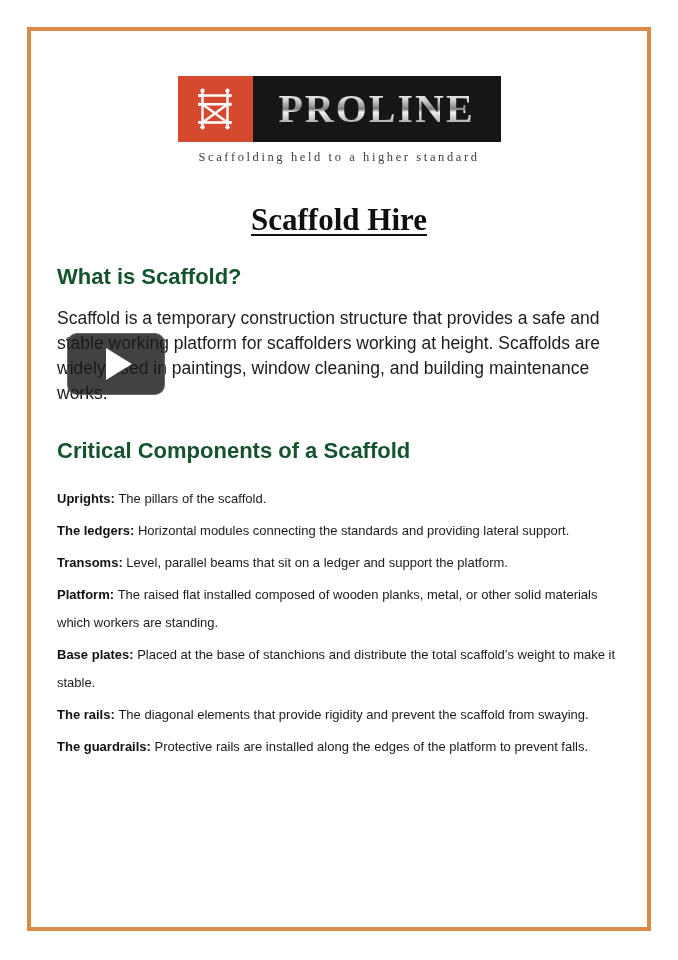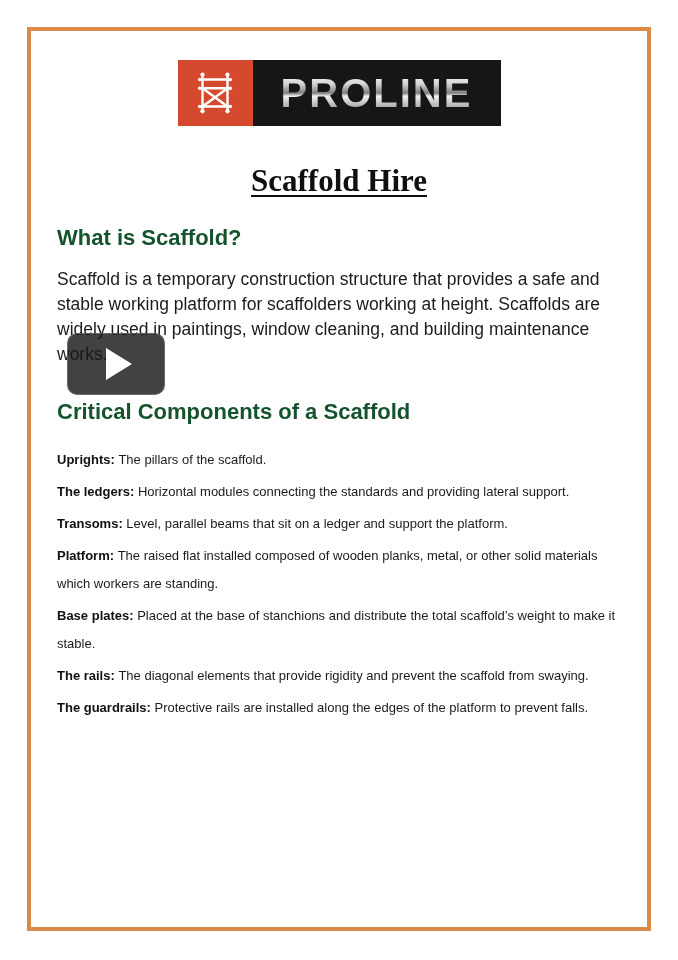--- a/index.html
+++ b/index.html
@@ -15,21 +15,21 @@
     position:absolute;
     left:27px; top:27px;
     width:624px; height:904px;
     box-sizing:border-box;
     border:4px solid #DC8A48;
     background:#ffffff;
   }
   .inner { padding:29px 26px 0 26px; }
 
   
-  .logo-block { width:323px; margin:0 auto; }
+  .logo-block { width:323px; margin:16px auto;font-family:Liberation Serif, serif; }
   .logo-row { display:flex; height:66px; }
   .logo-mark {
     width:75px; height:66px;
     background:#D5492E;
     display:flex; align-items:center; justify-content:center;
     flex:0 0 auto;
   }
   .logo-mark svg { width:48px; height:48px; }
   .logo-word {
     width:248px; height:66px;
@@ -155,20 +155,21 @@
                 <circle cx="76" cy="88" r="4.5"></circle>
               <circle cx="18" cy="78" r="3.5"></circle>
                 <circle cx="82" cy="78" r="3.5"></circle>
             </g>
           </svg>
         </div>
         <div class="logo-word">
           <span class="brand-text">PROLINE</span>
         </div>
       </div>
+      <div class="tagline">Scaffolding held to a higher standard</div>
     </div>
 
     <h1 class="doc-title">Scaffold Hire</h1>
 
     <h2 class="section-heading">What is Scaffold?</h2>
 
     <p class="intro-paragraph">Scaffold is a temporary construction structure that provides a safe and stable working platform for scaffolders working at height. Scaffolds are widely used in paintings, window cleaning, and building maintenance works.</p>
 
     <h2 class="section-heading second">Critical Components of a Scaffold</h2>
 

